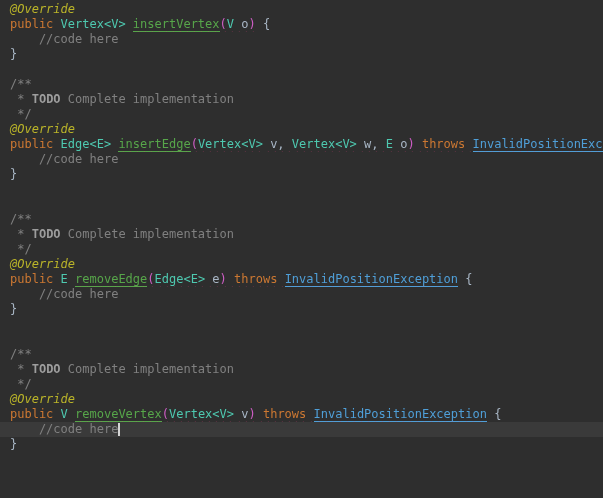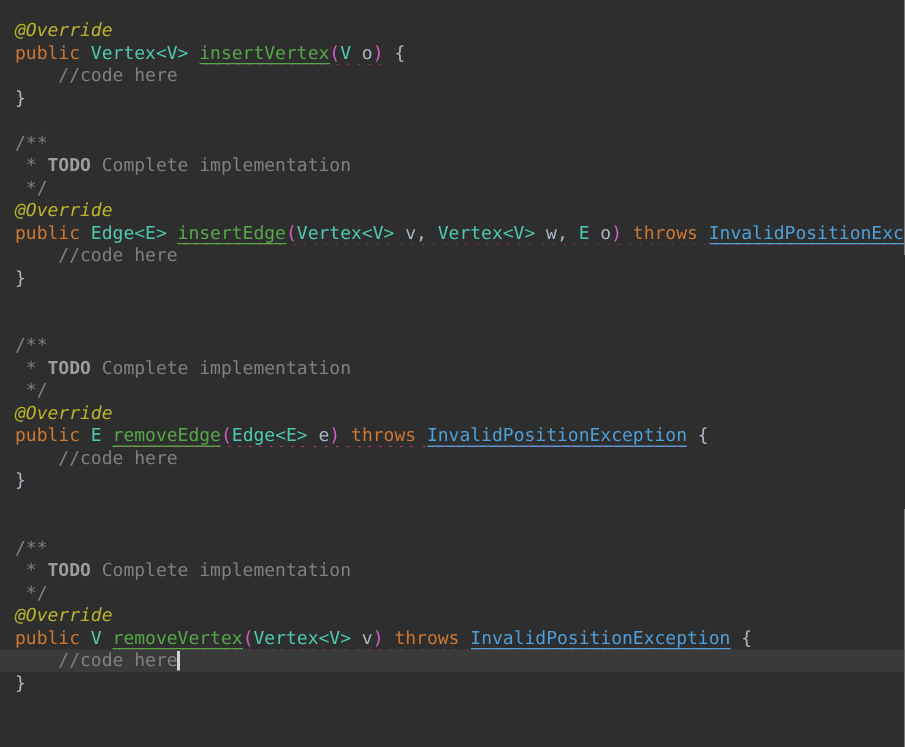--- a/index.html
+++ b/index.html
@@ -9,21 +9,21 @@
   body {
     width: 603px;
     height: 498px;
     overflow: hidden;
     font-family: "DejaVu Sans Mono", "Liberation Mono", monospace;
   }
   .editor {
     width: 603px;
     height: 498px;
     overflow: hidden;
-    padding-top: 13px;
+    padding-top: 2px;
     box-sizing: border-box;
     cursor: text;
   }
   .line {
     height: 15px;
     line-height: 15px;
     font-size: 12px;
     white-space: pre;
     padding-left: 10px;
     overflow: hidden;

